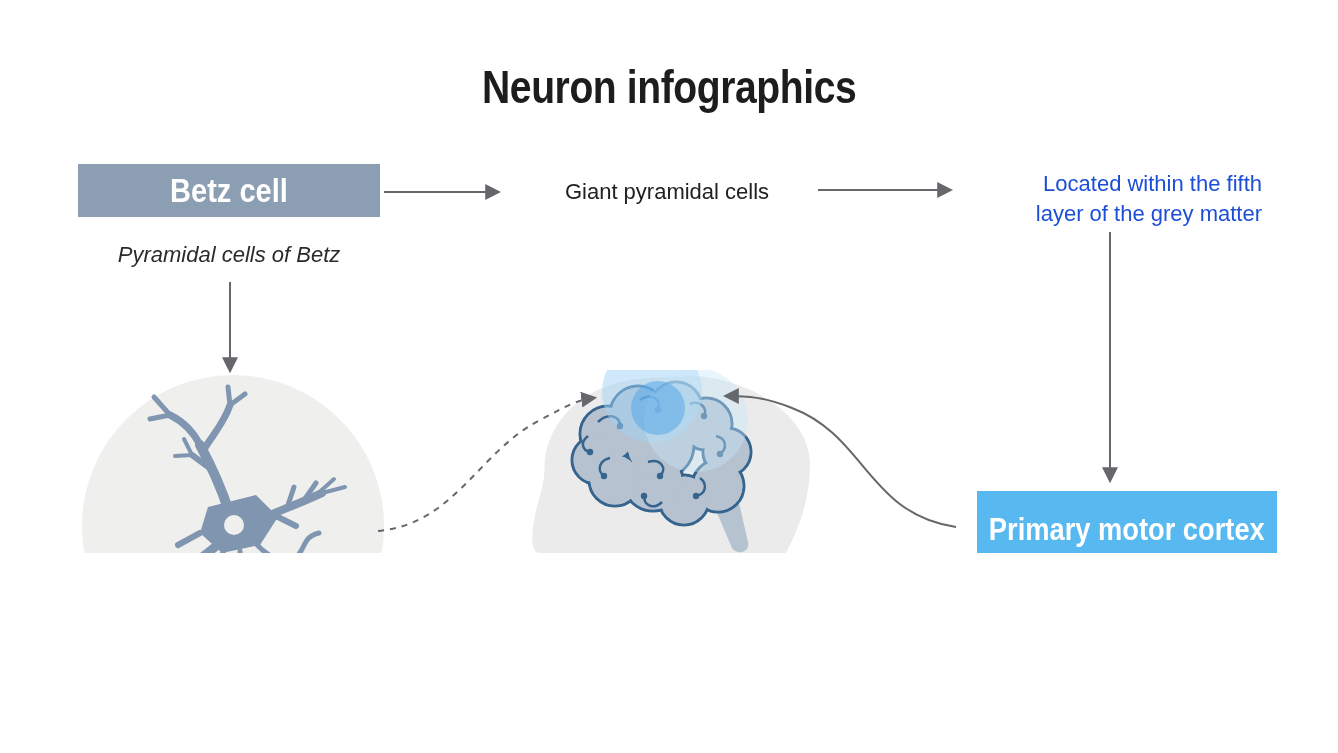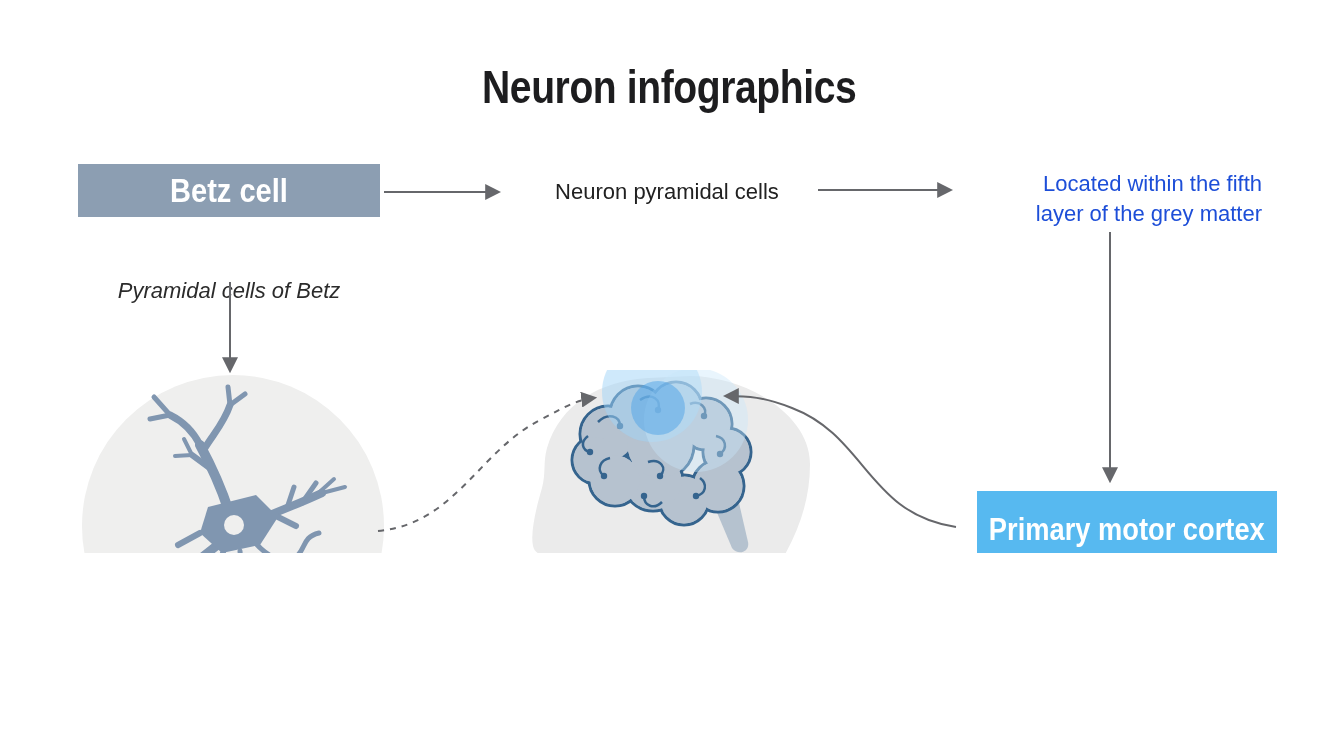--- a/index.html
+++ b/index.html
@@ -14,21 +14,21 @@
     font-size:46px;font-weight:bold;color:#1d1d1f;letter-spacing:-0.5px;
   }
   .flow-box{
     display:flex;align-items:center;justify-content:center;
     color:#ffffff;font-weight:bold;
   }
   .betz-box{left:78px;top:164px;width:302px;height:53px;background:#8c9eb2;font-size:33px;text-align:right;}
   .cortex-box{left:958px;top:491px;width:300px;height:78px;background:#57b9f0;font-size:31px;margin-left:19px;}
   .subtitle{
     left:78px;top:242px;width:302px;text-align:center;
-    font-size:22px;font-style:italic;color:#2b2b2b;margin-top:36px;
+    font-size:22px;font-style:italic;color:#2b2b2b;
   }
   .giant-text{left:517px;top:179px;width:300px;text-align:center;font-size:22px;color:#212121;}
   .located-text{left:958px;top:169px;width:304px;text-align:right;font-size:22px;line-height:30px;color:#1d4ed8;}
   .neuron-circle{left:82px;top:375px;width:302px;height:302px;border-radius:50%;background:#efefee;}
   .neuron-svg{left:82px;top:375px;}
   .head-svg{left:488px;top:370px;}
   .connector-svg{left:0;top:0;pointer-events:none;}
 </style>
 </head>
 <body>
@@ -38,21 +38,21 @@
   <div class="abs page-title">
     <span class="condensed">Neuron infographics</span>
   </div>
 
   <div class="abs flow-box betz-box">
     <span class="condensed" style="transform:scaleX(0.88);">Betz cell</span>
   </div>
 
   <div class="abs subtitle">Pyramidal cells of Betz</div>
 
-  <div class="abs giant-text">Neuron pyramidal cells</div>
+  <div class="abs giant-text">Giant pyramidal cells</div>
 
   <div class="abs located-text">
     <span>Located within the fifth</span><br>
     <span>layer of the grey matter</span>
   </div>
 
   <div class="abs flow-box cortex-box">
     <span class="condensed" style="transform:scaleX(0.88);">Primary motor cortex</span>
   </div>
 

